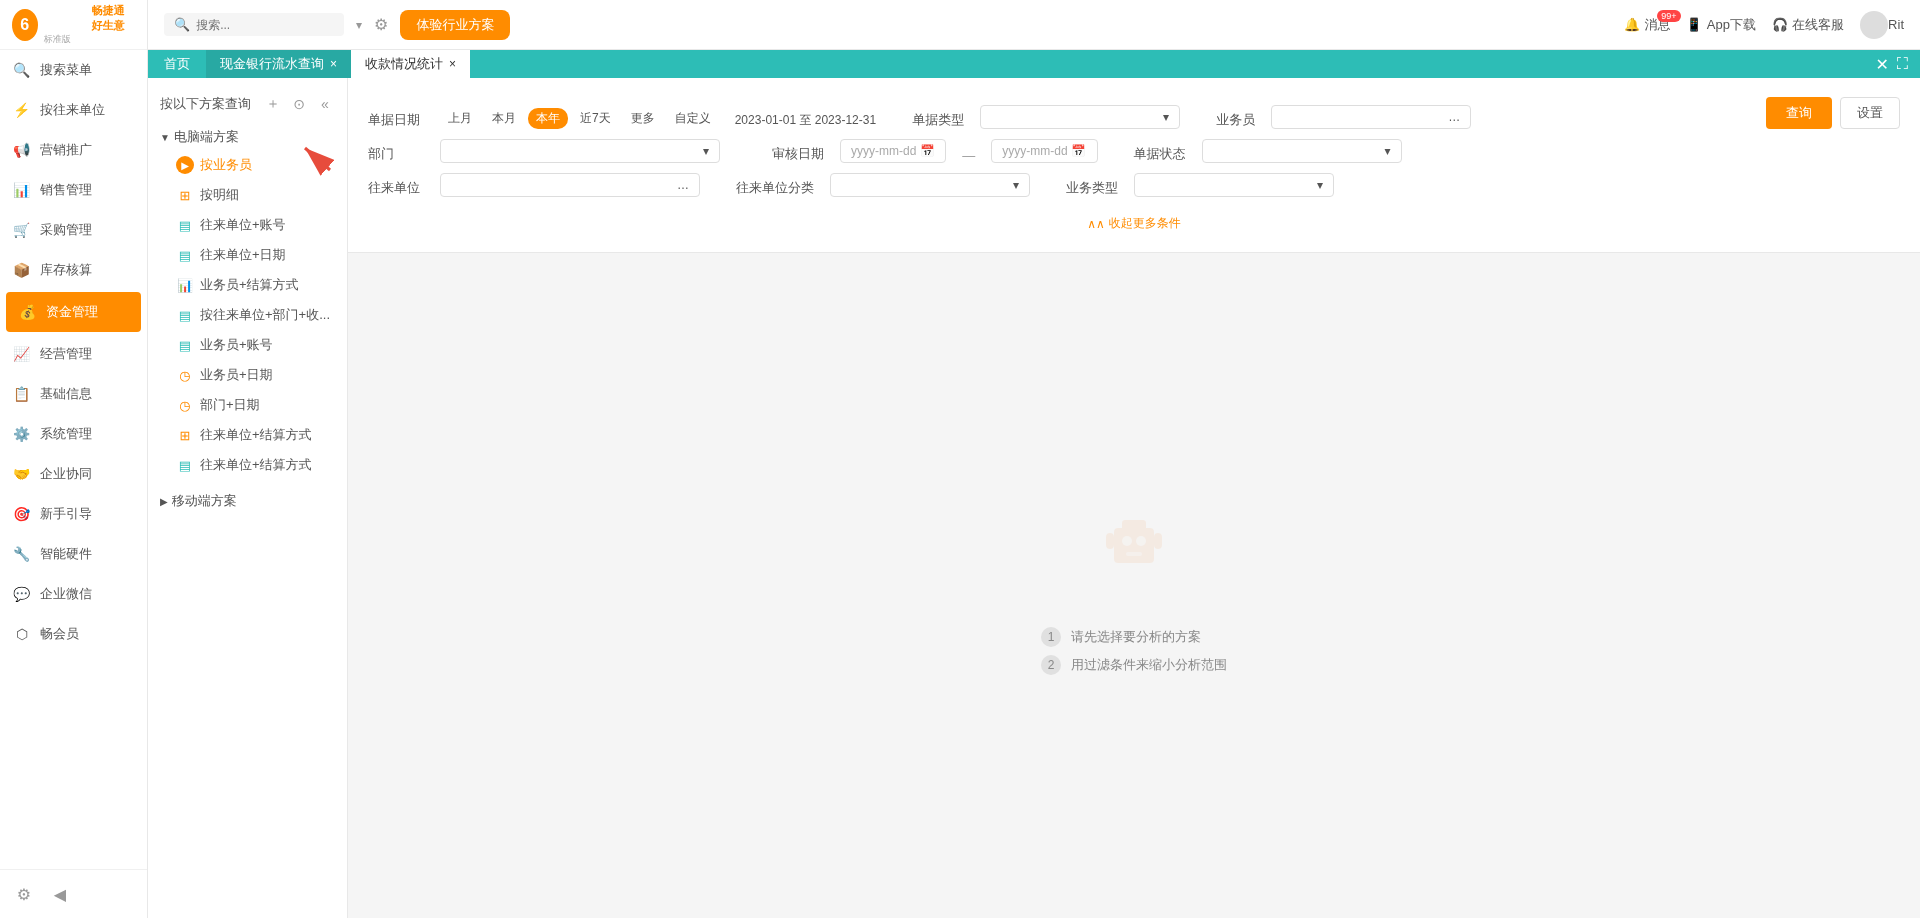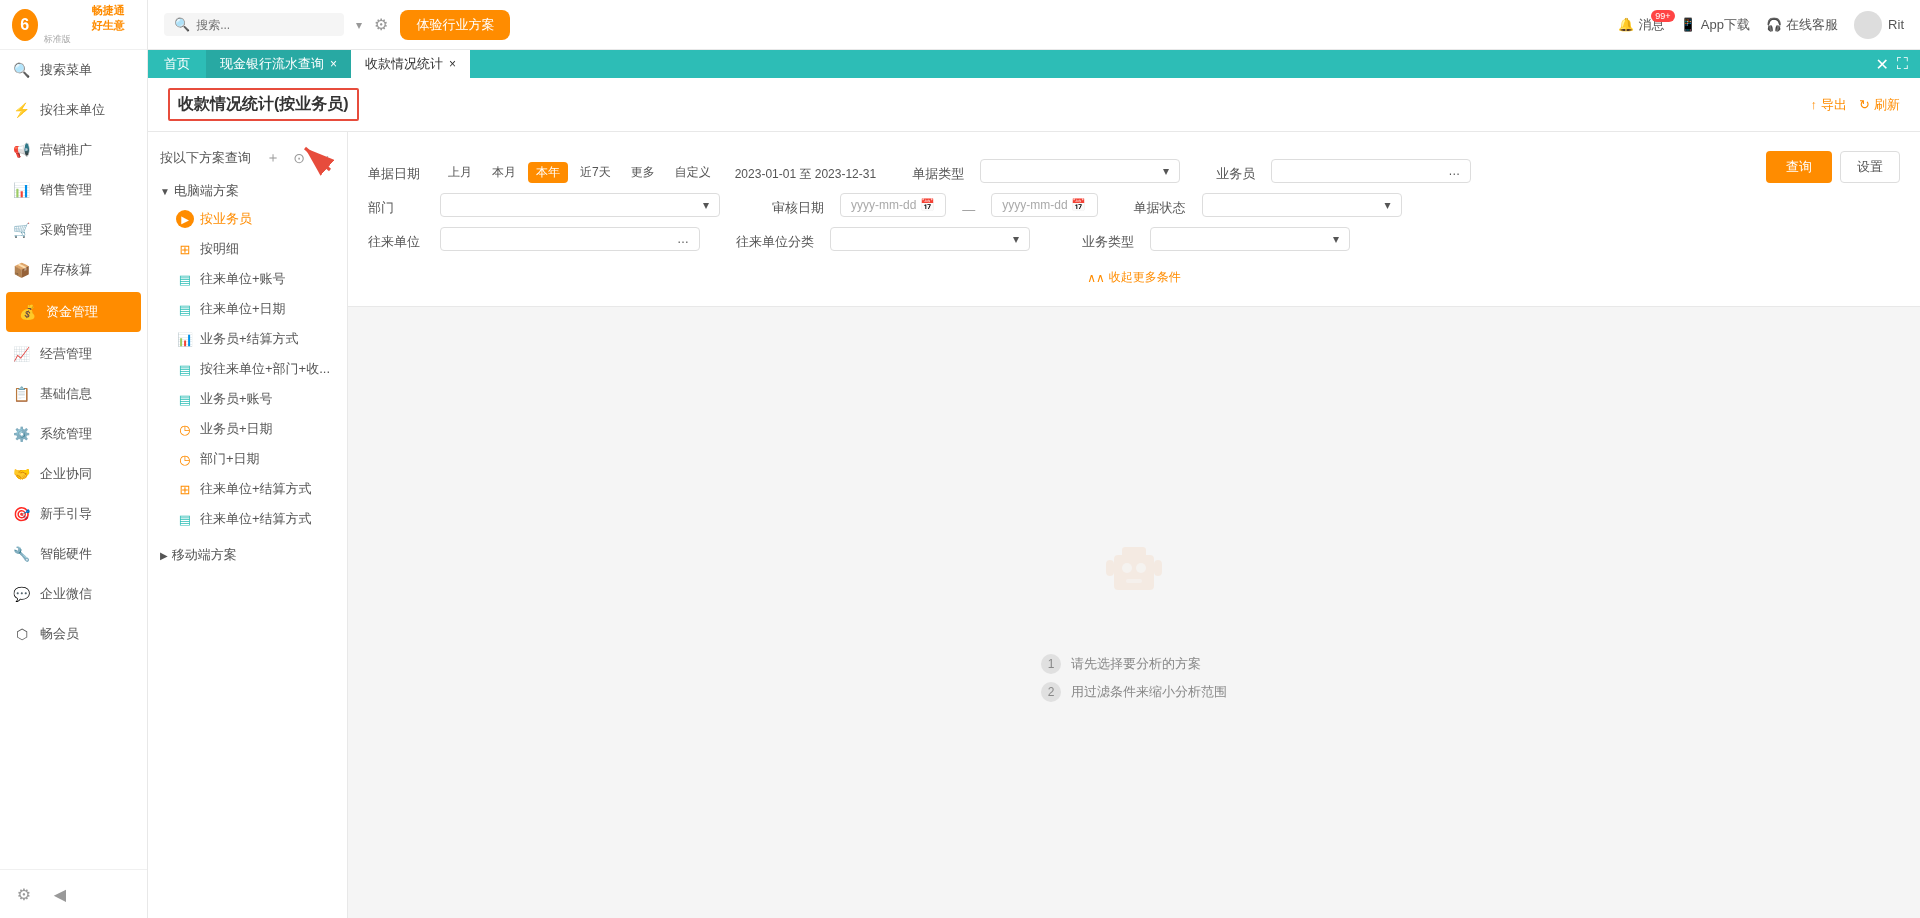--- a/index.html
+++ b/index.html
@@ -71,21 +71,21 @@
     
     .right-panel { flex: 1; display: flex; flex-direction: column; overflow: hidden; }
 
     
     .filter-area { background: #fff; padding: 12px 20px; border-bottom: 1px solid #e8e8e8; }
     .filter-row { display: flex; align-items: flex-end; gap: 16px; margin-bottom: 10px; flex-wrap: wrap; }
     .filter-row:last-child { margin-bottom: 0; }
     .filter-label { color: #555; font-size: 13px; white-space: nowrap; min-width: 56px; }
     .date-tabs { display: flex; gap: 4px; align-items: center; }
     .date-tab { padding: 2px 8px; font-size: 12px; color: #555; cursor: pointer; border-radius: 2px; }
-    .date-tab.active { background: #ff8c00; color: #fff; border-radius: 4px; }
+    .date-tab.active { background: #ff8c00; color: #fff; border-radius: 10px; }
     .date-range { font-size: 12px; color: #555; }
     .filter-select { border: 1px solid #ddd; border-radius: 4px; padding: 4px 10px; font-size: 12px; color: #555; display: flex; align-items: center; gap: 6px; cursor: pointer; min-width: 120px; }
     .filter-select-wide { min-width: 200px; }
     .filter-input { border: 1px solid #ddd; border-radius: 4px; padding: 4px 10px; font-size: 12px; color: #aaa; display: flex; align-items: center; gap: 4px; }
     .filter-dash { color: #999; }
     .filter-actions { display: flex; gap: 8px; margin-left: auto; }
     .btn-primary { background: #ff8c00; color: #fff; border: none; border-radius: 4px; padding: 6px 20px; font-size: 13px; cursor: pointer; }
     .btn-default { background: #fff; color: #555; border: 1px solid #ddd; border-radius: 4px; padding: 6px 16px; font-size: 13px; cursor: pointer; }
     .collapse-bar { display: flex; align-items: center; justify-content: center; padding: 8px; color: #ff8c00; font-size: 12px; cursor: pointer; gap: 4px; }
 
@@ -193,21 +193,21 @@
         <span class="badge">99+</span>
       </div>
       <div class="topbar-app">
         <span>📱</span>
         <span>App下载</span>
       </div>
       <div class="topbar-service">
         <span>🎧</span>
         <span>在线客服</span>
       </div>
-      <div style="display:flex;align-items:center;gap:6px;">
+      <div style="display:flex;align-items:center;gap:0;">
         <div class="topbar-avatar"></div>
         <span style="font-size:13px;color:#555;">Rit</span>
       </div>
     </div>
   </div>
 
   <div class="tabbar">
     <div class="tab-home">
       <span>首页</span>
     </div>
@@ -220,33 +220,20 @@
       <span class="tab-close">×</span>
     </div>
     <div class="tabbar-right">
       <span class="tabbar-btn">✕</span>
       <span class="tabbar-btn">⛶</span>
     </div>
   </div>
 
   <div class="content">
 
-    <div class="page-header">
-      <div class="page-title">收款情况统计(按业务员)</div>
-      <div class="page-actions">
-        <div class="action-btn">
-          <span>↑</span>
-          <span>导出</span>
-        </div>
-        <div class="action-btn">
-          <span>↻</span>
-          <span>刷新</span>
-        </div>
-      </div>
-    </div>
 
     <div class="body-layout">
 
       <div class="left-panel">
         <div class="left-panel-header">
           <span class="lph-text">按以下方案查询</span>
           <div class="lph-icons">
             <div class="lph-icon">＋</div>
             <div class="lph-icon">⊙</div>
             <div class="lph-icon">«</div>
@@ -391,21 +378,21 @@
               <span style="flex:1;color:#aaa;"></span>
               <span>…</span>
             </div>
             <div style="margin-left:20px;">
               <span class="filter-label">往来单位分类</span>
             </div>
             <div class="filter-select filter-select-wide">
               <span style="flex:1;color:#aaa;"></span>
               <span>▾</span>
             </div>
-            <div style="margin-left:36px;font-family:Liberation Mono, monospace;">
+            <div style="margin-left:20px;font-family:Liberation Mono, monospace;">
               <span class="filter-label">业务类型</span>
             </div>
             <div class="filter-select filter-select-wide">
               <span style="flex:1;color:#aaa;"></span>
               <span>▾</span>
             </div>
           </div>
 
           <div class="collapse-bar">
             <span>∧∧</span>

